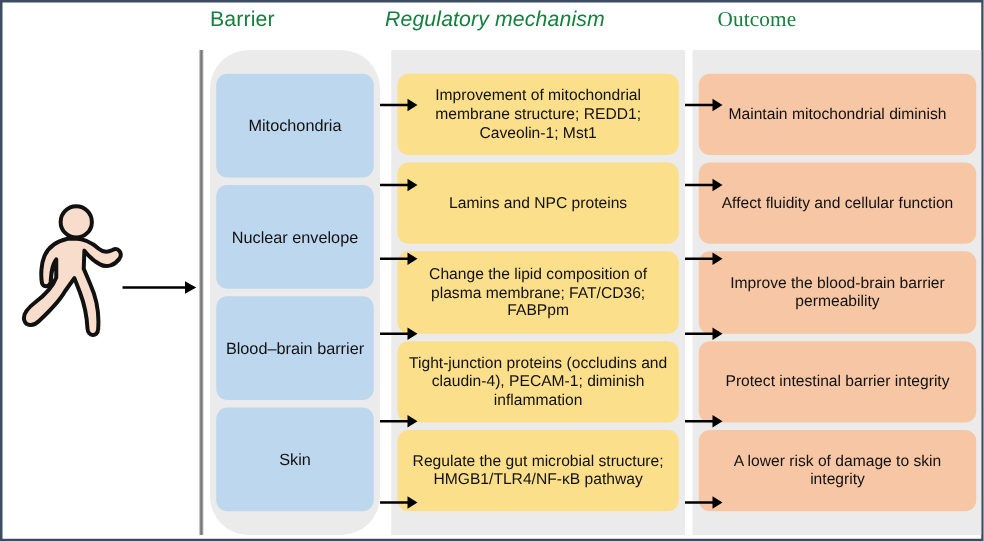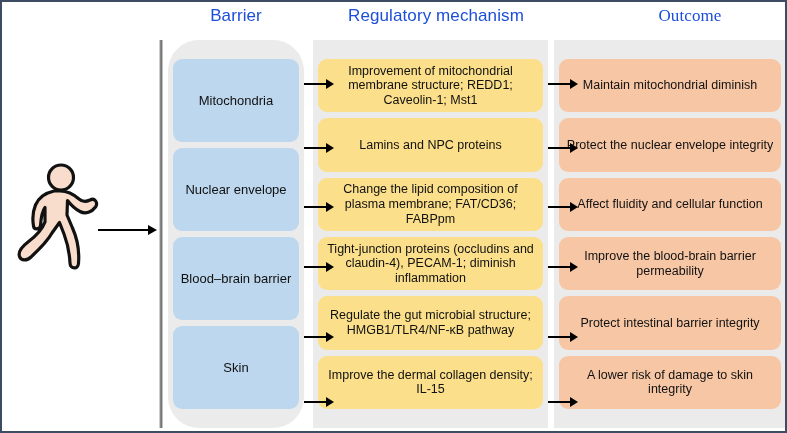--- a/index.html
+++ b/index.html
@@ -37,25 +37,25 @@
 
   
   #divider{
     position:absolute;left:157px;top:38px;width:4px;height:388px;
     background:linear-gradient(to right,#f2f2f2 0%,#8a8a8a 35%,#6f6f6f 60%,#e8e8e8 100%);
   }
 
   
   .col-header{
     position:absolute;top:4px;
-    font-size:17px;color:#1d4ed8;text-align:center;
+    font-size:17px;color:#15803d;
     letter-spacing:.1px;
   }
   #hdr-barrier{left:166px;width:136px;}
-  #hdr-mech{left:316px;width:236px;}
+  #hdr-mech{left:306px;width:236px;font-style:italic;}
   #hdr-outcome{left:572px;width:232px;font-family:Liberation Serif, serif;}
 
   
   .column{
     position:absolute;top:38px;height:388px;
     background:#ebebeb;
     box-sizing:border-box;
     display:flex;flex-direction:column;
     padding:16px 0;
   }
@@ -168,33 +168,27 @@
       </div>
     <div class="cell">
         <div class="box box-mech">Change the lipid composition of plasma membrane; FAT/CD36; FABPpm</div>
       </div>
     <div class="cell">
         <div class="box box-mech">Tight-junction proteins (occludins and claudin-4), PECAM-1; diminish inflammation</div>
       </div>
     <div class="cell">
         <div class="box box-mech">Regulate the gut microbial structure; HMGB1/TLR4/NF-κB pathway</div>
       </div>
-    <div class="cell">
-        <div class="box box-mech">Improve the dermal collagen density; IL-15</div>
-      </div>
   </div>
 
   <div id="col-outcome" class="column">
     <div class="cell">
         <div class="box box-outcome">Maintain mitochondrial diminish</div>
       </div>
     <div class="cell">
-        <div class="box box-outcome">Protect the nuclear envelope integrity</div>
-      </div>
-    <div class="cell">
         <div class="box box-outcome">Affect fluidity and cellular function</div>
       </div>
     <div class="cell">
         <div class="box box-outcome">Improve the blood-brain barrier permeability</div>
       </div>
     <div class="cell">
         <div class="box box-outcome">Protect intestinal barrier integrity</div>
       </div>
     <div class="cell">
         <div class="box box-outcome">A lower risk of damage to skin integrity</div>

